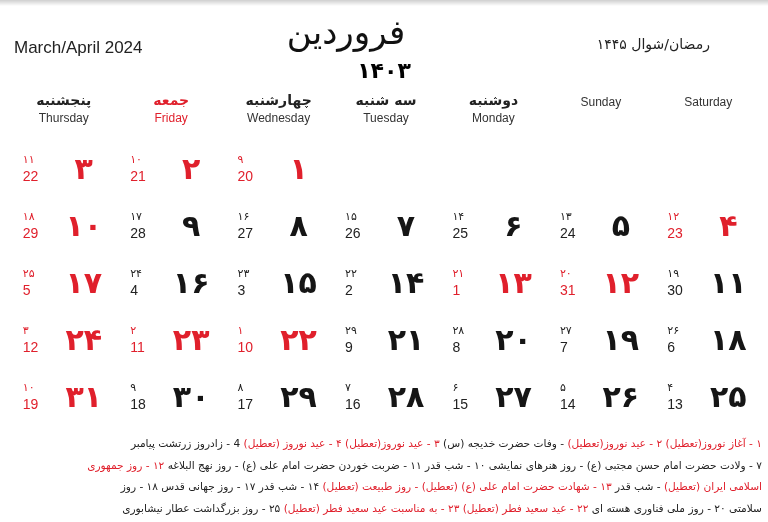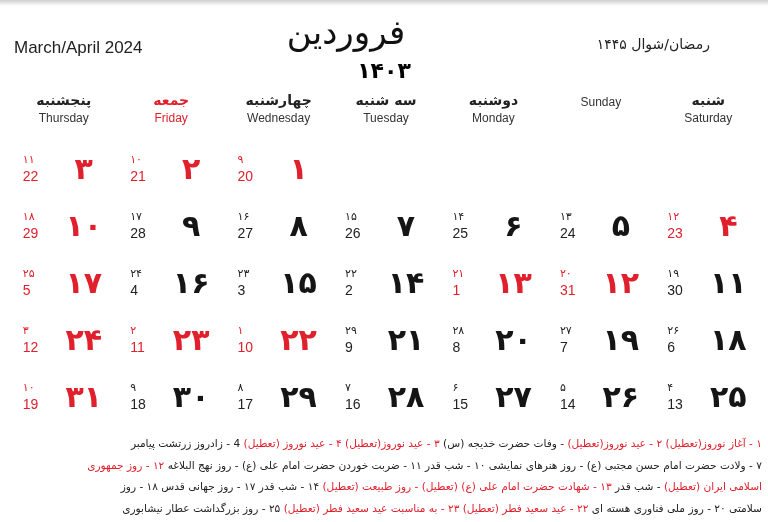--- a/index.html
+++ b/index.html
@@ -40,21 +40,20 @@
 
 <div class="topbar"></div>
 
 <div class="greg-title">March/April 2024</div>
 <div class="month-title">فروردین</div>
 <div class="year-title">۱۴۰۳</div>
 <div class="hijri-title">رمضان/شوال ۱۴۴۵</div>
 
 <div class="weekdays" id="weekdays">
     <div class="wd">
-      <span class="fa">شنبه</span>
       <span class="en">Saturday</span>
     </div>
     <div class="wd">
       <span class="en">Sunday</span>
     </div>
     <div class="wd">
       <span class="fa">دوشنبه</span>
       <span class="en">Monday</span>
     </div>
     <div class="wd">

